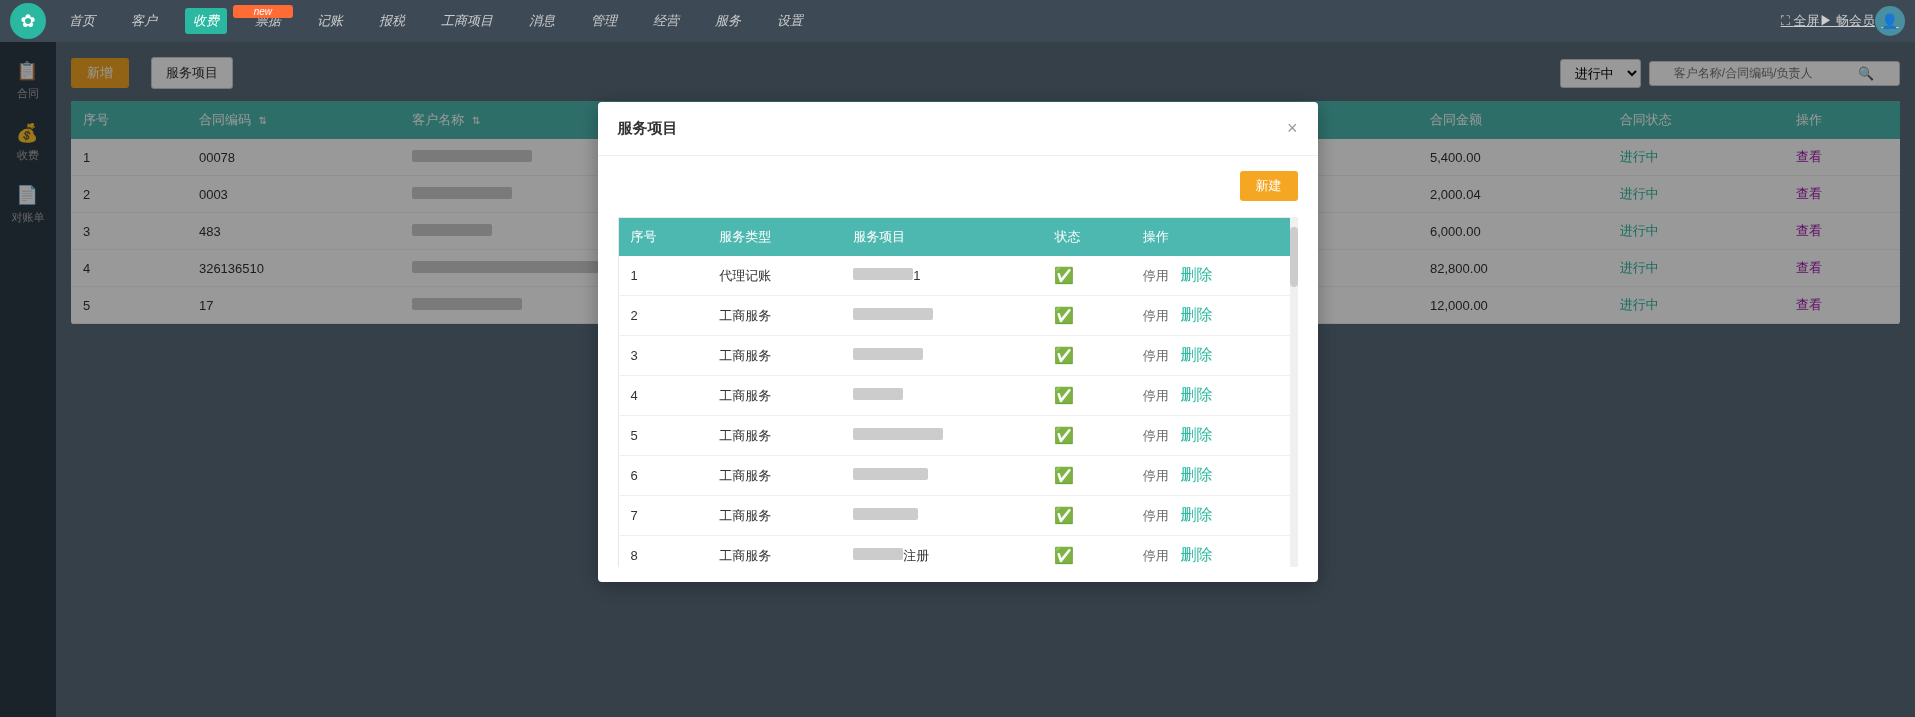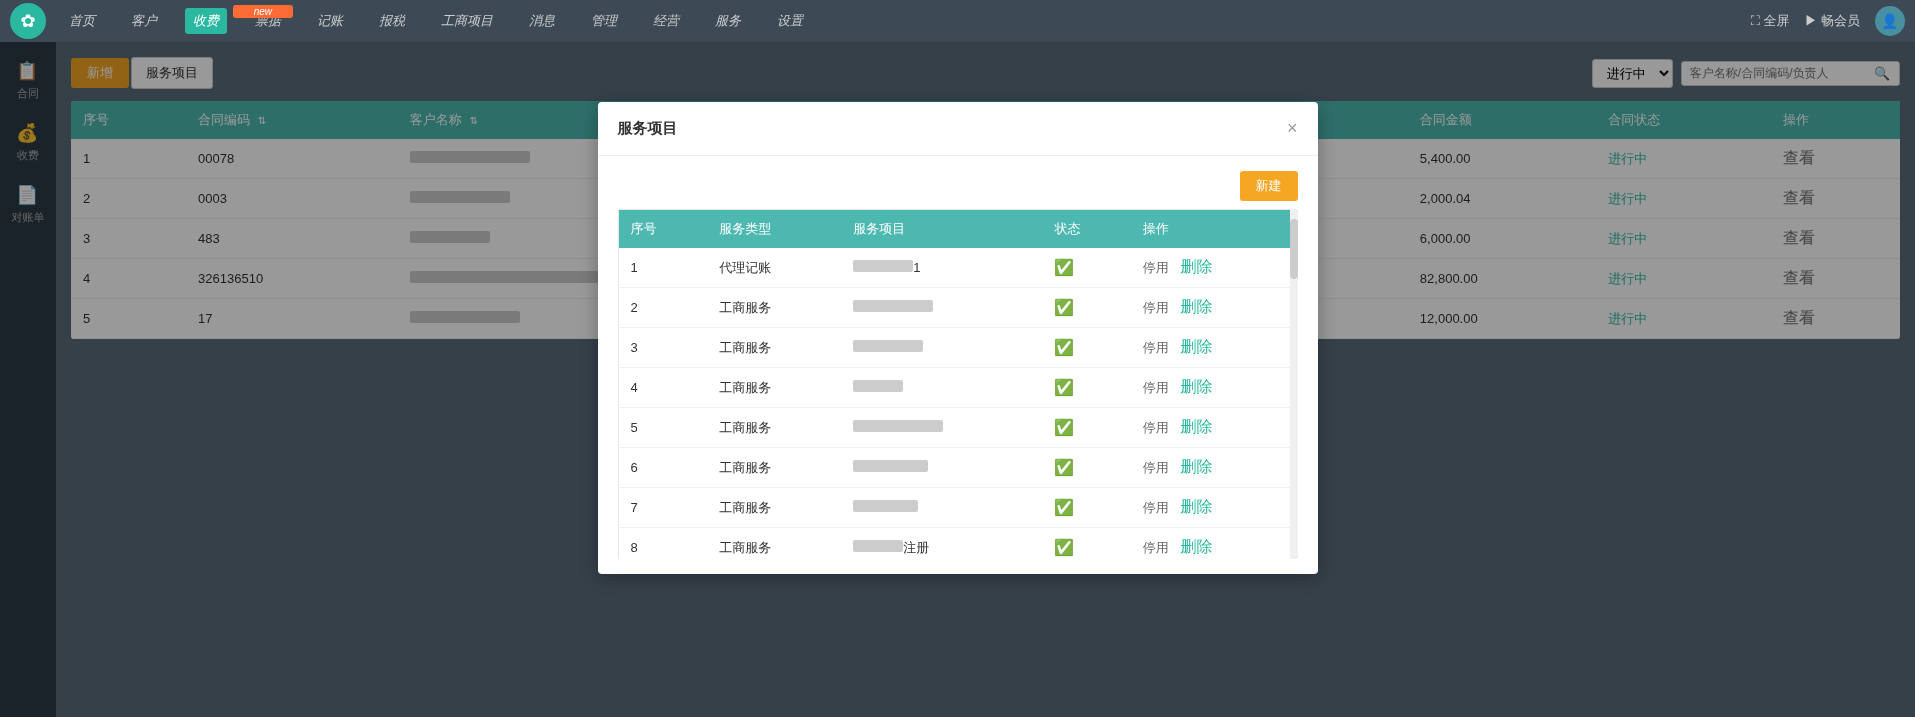--- a/index.html
+++ b/index.html
@@ -43,21 +43,21 @@
     .top-nav .nav-item .badge {
       position: absolute;
       top: -3px; right: -4px;
       background: #ff6b35;
       color: white;
       font-size: 10px;
       padding: 1px 21px;
       border-radius: 3px;
     }
     .top-nav .nav-right {
-      display: flex; align-items: center; gap: 15px; color: #ccc; font-size: 13px;
+      display: flex; align-items: center; color: #ccc; font-size: 13px; text-decoration: underline;
     }
     .top-nav .nav-right .avatar {
       width: 30px; height: 30px;
       background: #4a8fa0;
       border-radius: 50%;
       display: flex; align-items: center; justify-content: center;
       color: white; font-size: 14px;
     }
 
     
@@ -97,21 +97,21 @@
 
     
     .content-area {
       background: #5a6b7b;
       min-height: 100%;
       padding: 15px;
     }
 
     
     .toolbar {
-      display: flex; align-items: center; gap: 2px; margin-bottom: 12px;
+      display: flex; align-items: center; gap: 22px; margin-bottom: 12px;
     }
     .btn-new {
       background: #f5a623;
       color: white;
       border: none;
       padding: 6px 16px;
       border-radius: 3px;
       cursor: pointer;
       font-size: 13px;
     }
@@ -133,21 +133,21 @@
       padding: 5px 10px;
       border-radius: 3px;
       background: white;
       font-size: 13px;
     }
     .search-box {
       display: flex; align-items: center;
       border: 1px solid #ccc;
       background: white;
       border-radius: 3px;
-      padding: 4px 8px;
+      padding: 4px 24px;
       gap: 5px;
     }
     .search-box input {
       border: none; outline: none; font-size: 12px; width: 180px;
       color: #999;
     }
 
     
     .data-table {
       width: 100%;
@@ -174,23 +174,23 @@
     .data-table tbody td {
       padding: 9px 12px;
       font-size: 13px;
       color: #333;
     }
     .status-badge {
       color: #2ab8a0;
       font-size: 13px;
     }
     .btn-view {
-      color: #737373;
-      cursor: pointer;
-      font-size: 16px;
+      color: #a21caf;
+      cursor: pointer;
+      font-size: 13px;
     }
     .blurred {
       background: #ccc;
       border-radius: 2px;
       color: transparent;
       display: inline-block;
       height: 12px;
     }
 
     
@@ -231,21 +231,21 @@
       font-size: 18px;
     }
     .modal-body {
       padding: 15px 20px;
       overflow-y: auto;
       max-height: 430px;
     }
     .modal-toolbar {
       display: flex;
       justify-content: flex-end;
-      margin-bottom: 8px;
+      margin-bottom: 16px;
     }
     .btn-new-modal {
       background: #f5a623;
       color: white;
       border: none;
       padding: 6px 16px;
       border-radius: 3px;
       cursor: pointer;
       font-size: 13px;
     }

